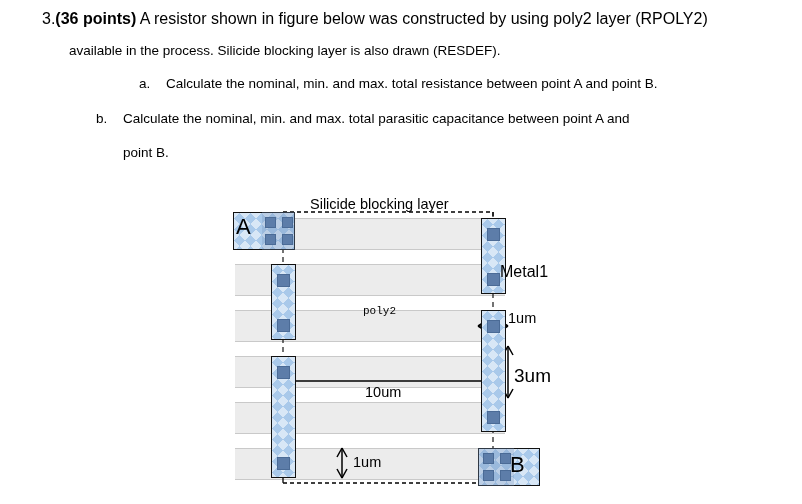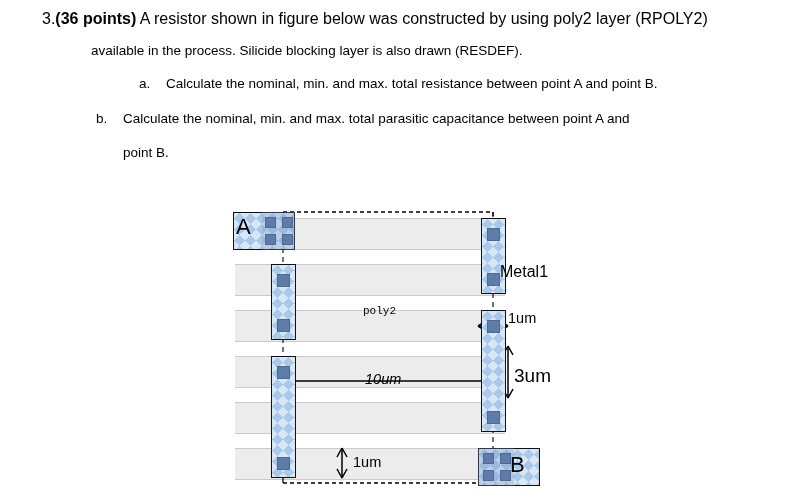--- a/index.html
+++ b/index.html
@@ -5,37 +5,37 @@
   html,body{margin:0;padding:0;}
   body{
     width:802px;height:504px;background:#ffffff;overflow:hidden;
     font-family:"Liberation Sans",sans-serif;color:#000;
     position:relative;
   }
   
   .qblock{position:absolute;left:0;top:0;width:802px;}
   .b{font-weight:bold;}
   #q-main{position:absolute;left:42px;top:10px;width:745px;}
-  #q-cont{position:absolute;left:69px;top:43px;font-size:13.5px;margin-left:22px;}
+  #q-cont{position:absolute;left:69px;top:43px;font-size:13.5px;}
   .sub{position:absolute;font-size:13.5px;}
   .sub .lt{display:inline-block;width:27px;}
   #q-a{left:96px;top:76px;margin-left:43px;}
   #q-b{left:96px;top:111px;}
   #q-b2{left:123px;top:145px;}
 
   
   #figure{position:absolute;left:0;top:186px;width:802px;height:318px;}
 
   .lbl{position:absolute;font-size:14px;color:#000;white-space:nowrap;line-height:14px;}
   #lbl-silicide{left:310px;top:11px;font-size:14.5px;}
   #lbl-metal1{left:500px;top:79px;font-size:16px;}
   #lbl-poly2{left:363px;top:118px;font-size:11px;font-family:Liberation Mono, monospace;}
   #lbl-1um-h{left:508px;top:125px;font-size:14.5px;}
   #lbl-3um{left:514px;top:183px;font-size:19px;}
-  #lbl-10um{left:365px;top:186px;font-size:14.5px;font-style:italic;}
+  #lbl-10um{left:365px;top:199px;font-size:14.5px;}
   #lbl-1um-v{left:353px;top:269px;font-size:14.5px;}
   #lbl-A{left:236px;top:30px;font-size:22px;line-height:22px;}
   #lbl-B{left:510px;top:268px;font-size:22px;line-height:22px;}
 
   
   .strip{position:absolute;background:#ececec;border-top:1px solid #c9c9c9;border-bottom:1px solid #c9c9c9;}
 
   
   .metal{
     position:absolute;
@@ -155,20 +155,21 @@
   <div class="contact" style="left:487px;top:225px;width:13px;height:13px;"></div>
 
   <div class="pad" style="left:478px;top:262px;width:62px;height:38px;"></div>
   <div class="padinner" style="left:478px;top:262px;width:36px;height:38px;"></div>
   <div class="contact" style="left:483px;top:267px;width:11px;height:11px;"></div>
   <div class="contact" style="left:500px;top:267px;width:11px;height:11px;"></div>
   <div class="contact" style="left:483px;top:284px;width:11px;height:11px;"></div>
   <div class="contact" style="left:500px;top:284px;width:11px;height:11px;"></div>
   <div class="lbl" id="lbl-B">B</div>
 
+  <div class="lbl" id="lbl-silicide">Silicide blocking layer</div>
   <div class="lbl" id="lbl-metal1">Metal1</div>
   <div class="lbl" id="lbl-poly2">poly2</div>
   <div class="lbl" id="lbl-1um-h">1um</div>
   <div class="lbl" id="lbl-3um">3um</div>
   <div class="lbl" id="lbl-10um">10um</div>
   <div class="lbl" id="lbl-1um-v">1um</div>
 
 </div>
 
 </body></html>

